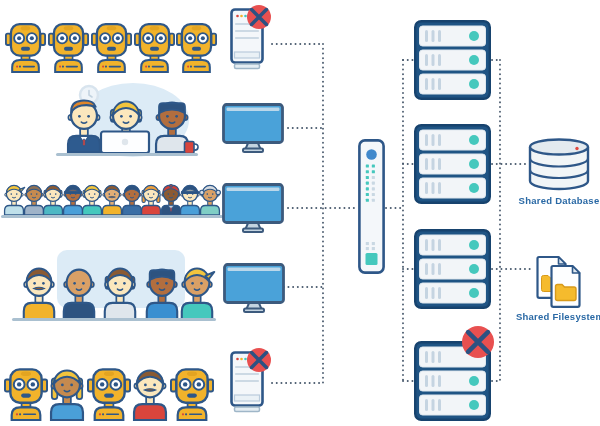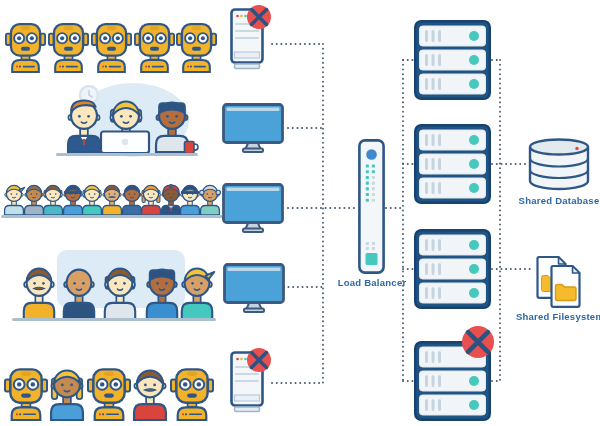--- a/index.html
+++ b/index.html
@@ -530,21 +530,20 @@
         <rect x="13.8" y="54" width="3.1" height="3.1" rx="0.6" fill="#c9d8e3"></rect>
         <rect x="7.8" y="59.7" width="3.1" height="3.1" rx="0.6" fill="#45c8bd"></rect>
         <rect x="13.8" y="59.7" width="3.1" height="3.1" rx="0.6" fill="#c9d8e3"></rect>
     <rect x="7.8" y="103" width="3.1" height="3.1" fill="#c9d8e3"></rect>
         <rect x="13.8" y="103" width="3.1" height="3.1" fill="#c9d8e3"></rect>
     <rect x="7.8" y="108" width="3.1" height="3.1" fill="#c9d8e3"></rect>
         <rect x="13.8" y="108" width="3.1" height="3.1" fill="#c9d8e3"></rect>
     <rect x="7.5" y="114" width="12" height="12" rx="1.5" fill="#45c8bd"></rect>
       </svg>
     </div>
-  <div class="label" style="left:312px;top:277px;">Load Balancer</div>
 
   <div class="abs" style="left: 414px; top: 20px;">
       <svg width="77" height="80">
     <rect x="1.2" y="1.2" width="74.6" height="77.6" rx="6" fill="#1f5484" stroke="#17436e" stroke-width="2.4"></rect>
         <rect x="5.5" y="6" width="66" height="20" rx="3" fill="#f2f5f8" stroke="#dfe7ee" stroke-width="1"></rect>
         <rect x="11" y="10" width="3" height="12" rx="1.5" fill="#c5d4e1"></rect>
         <rect x="17.5" y="10" width="3" height="12" rx="1.5" fill="#c5d4e1"></rect>
         <rect x="24" y="10" width="3" height="12" rx="1.5" fill="#c5d4e1"></rect>
         <circle cx="60" cy="16" r="5" fill="#45c8bd"></circle>
         <rect x="5.5" y="30" width="66" height="20" rx="3" fill="#f2f5f8" stroke="#dfe7ee" stroke-width="1"></rect>

